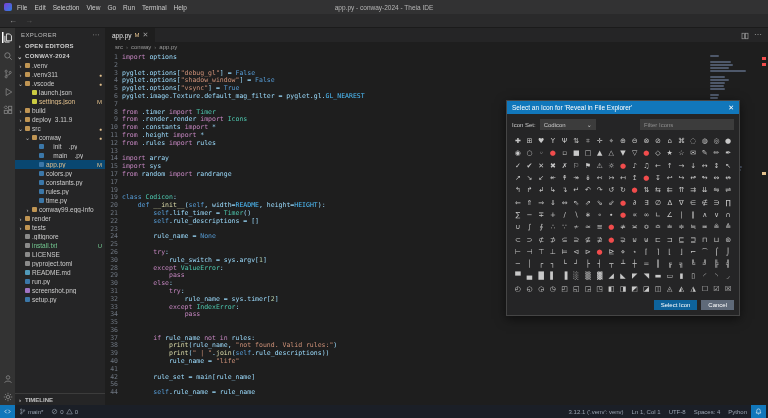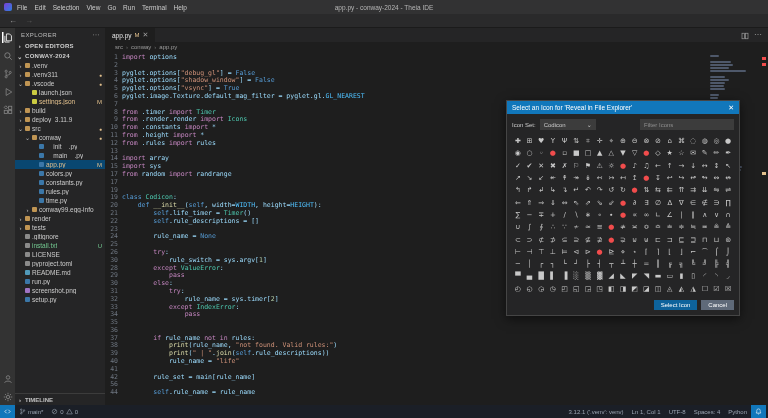--- a/index.html
+++ b/index.html
@@ -425,21 +425,21 @@
             <div class="cl"><span class="tk-kw">from</span><span class="tk-pl"> .constants </span><span class="tk-kw">import</span><span class="tk-pl"> *</span></div>
             <div class="cl"><span class="tk-kw">from</span><span class="tk-pl"> .height </span><span class="tk-kw">import</span><span class="tk-pl"> *</span></div>
             <div class="cl"><span class="tk-kw">from</span><span class="tk-pl"> .rules </span><span class="tk-kw">import</span><span class="tk-pl"> rules</span></div>
             <div class="cl"></div>
             <div class="cl"><span class="tk-kw">import</span><span class="tk-pl"> array</span></div>
             <div class="cl"><span class="tk-kw">import</span><span class="tk-pl"> sys</span></div>
             <div class="cl"><span class="tk-kw">from</span><span class="tk-pl"> random </span><span class="tk-kw">import</span><span class="tk-pl"> randrange</span></div>
             <div class="cl"></div>
             <div class="cl"></div>
             <div class="cl"><span class="tk-kc">class</span><span class="tk-cls"> Codicon</span><span class="tk-pl">:</span></div>
-            <div class="cl"><span class="tk-pl">    </span><span class="tk-kc">def</span><span class="tk-fn"> __init__</span><span class="tk-pl">(</span><span class="tk-kc">self</span><span class="tk-pl">, width=</span><span class="tk-const">WIDTH</span><span class="tk-pl">, height=</span><span class="tk-const">HEIGHT</span><span class="tk-pl">):</span></div>
+            <div class="cl"><span class="tk-pl">    </span><span class="tk-kc">def</span><span class="tk-fn"> __init__</span><span class="tk-pl">(</span><span class="tk-kc">self</span><span class="tk-pl">, width=</span><span class="tk-const">README</span><span class="tk-pl">, height=</span><span class="tk-const">HEIGHT</span><span class="tk-pl">):</span></div>
             <div class="cl"><span class="tk-pl">        </span><span class="tk-kc">self</span><span class="tk-pl">.life_timer = </span><span class="tk-cls">Timer</span><span class="tk-pl">()</span></div>
             <div class="cl"><span class="tk-pl">        </span><span class="tk-kc">self</span><span class="tk-pl">.rule_descriptions = []</span></div>
             <div class="cl"></div>
             <div class="cl"><span class="tk-pl">        rule_name = </span><span class="tk-kc">None</span></div>
             <div class="cl"></div>
             <div class="cl"><span class="tk-pl">        </span><span class="tk-kw">try</span><span class="tk-pl">:</span></div>
             <div class="cl"><span class="tk-pl">            rule_switch = sys.argv[</span><span class="tk-num">1</span><span class="tk-pl">]</span></div>
             <div class="cl"><span class="tk-pl">        </span><span class="tk-kw">except</span><span class="tk-pl"> </span><span class="tk-cls">ValueError</span><span class="tk-pl">:</span></div>
             <div class="cl"><span class="tk-pl">            </span><span class="tk-kw">pass</span></div>
             <div class="cl"><span class="tk-pl">        </span><span class="tk-kw">else</span><span class="tk-pl">:</span></div>

